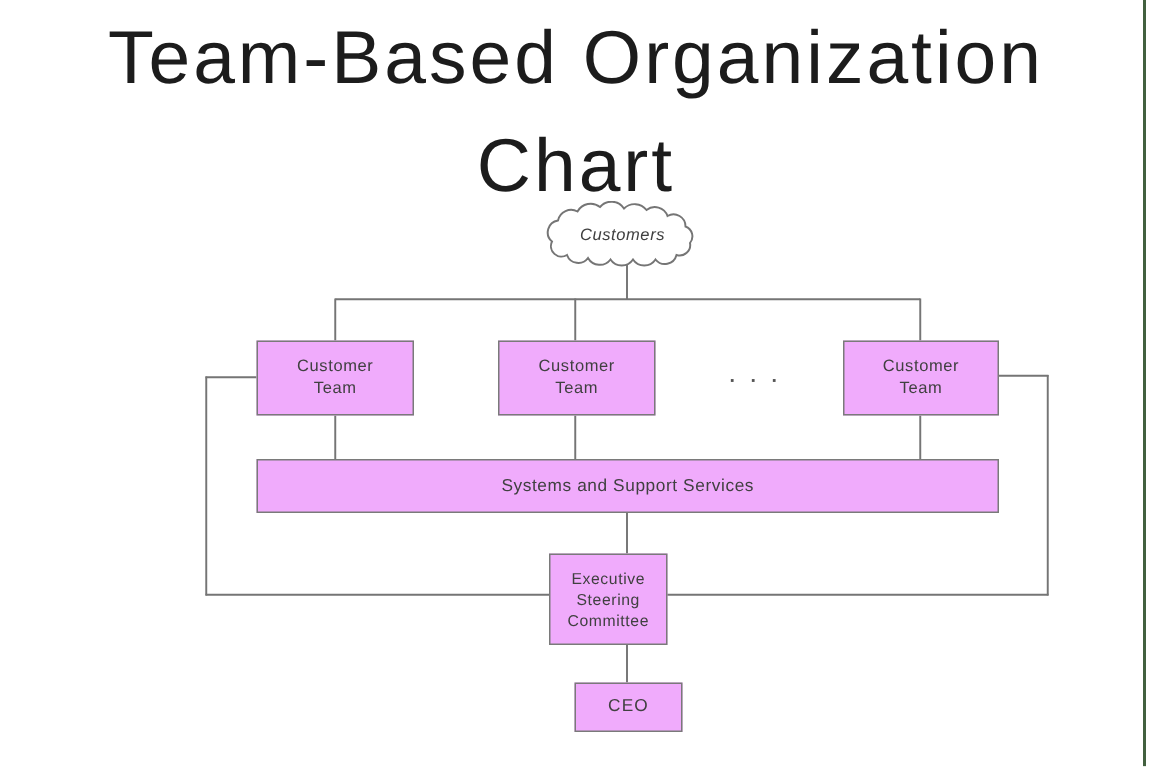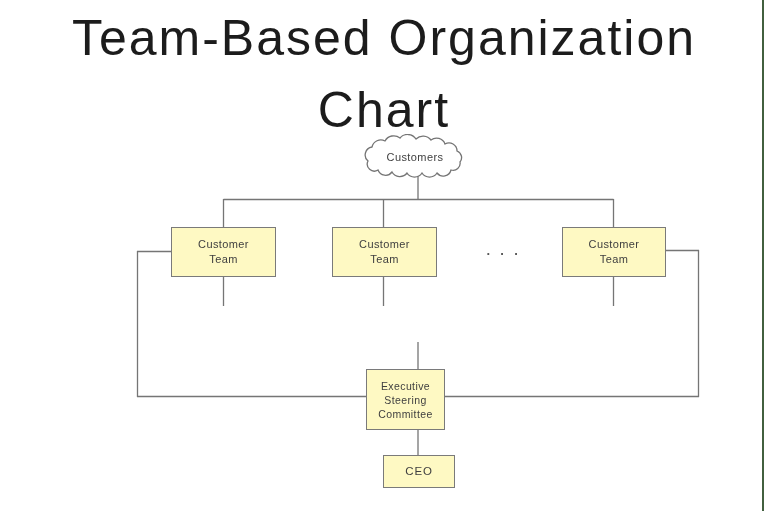--- a/index.html
+++ b/index.html
@@ -31,21 +31,21 @@
     white-space:pre-line;
   }
   .connectors{
     position:absolute;top:0;left:0;width:768px;height:511px;
     pointer-events:none;
   }
   .connectors line{stroke:var(--connector);stroke-width:1.3;}
   .node{
     position:absolute;
     border:1px solid var(--node-border);
-    background:#fef9c3;
+    background:#f0abfc;
     color:var(--node-text);
     display:flex;align-items:center;justify-content:center;
     text-align:center;
     font-size:11px;
     line-height:15px;
     letter-spacing:0.4px;
     white-space:pre-line;
   }
   .node-team-1{left:171px;top:227px;width:105px;height:50px;}
   .node-team-2{left:332px;top:227px;width:105px;height:50px;}
@@ -54,21 +54,21 @@
   .node-steering{left:366px;top:369px;width:79px;height:61px;font-size:10.5px;line-height:14px;}
   .node-ceo{left:383px;top:455px;width:72px;height:33px;font-size:11.5px;letter-spacing:0.8px;}
   .cloud-wrap{
     position:absolute;left:358px;top:134px;width:114px;height:44px;
   }
   .cloud-wrap svg{position:absolute;left:0;top:0;}
   .cloud-path{fill:#ffffff;stroke:var(--connector);stroke-width:1.3;}
   .cloud-label{
     position:absolute;left:0;top:6px;width:114px;height:34px;
     display:flex;align-items:center;justify-content:center;
-    font-size:11px;color:var(--node-text);letter-spacing:0.4px;
+    font-size:11px;color:var(--node-text);letter-spacing:0.4px;font-style:italic;
   }
   .ellipsis{
     position:absolute;left:476px;top:243px;width:56px;height:20px;
     display:flex;align-items:center;justify-content:center;
     color:#555;font-size:13px;font-weight:bold;letter-spacing:3px;
   }
   .right-accent{
     position:absolute;left:762px;top:0;width:2px;height:511px;
     background:var(--right-edge-accent);
   }
@@ -134,20 +134,21 @@
 Team</div>
 
   <div class="node node-team-2">Customer
 Team</div>
 
   <div class="ellipsis">· · ·</div>
 
   <div class="node node-team-3">Customer
 Team</div>
 
+  <div class="node node-systems">Systems and Support Services</div>
 
   <div class="node node-steering">Executive
 Steering
 Committee</div>
 
   <div class="node node-ceo">CEO</div>
 
   <div class="right-accent"></div>
 
 </div>

